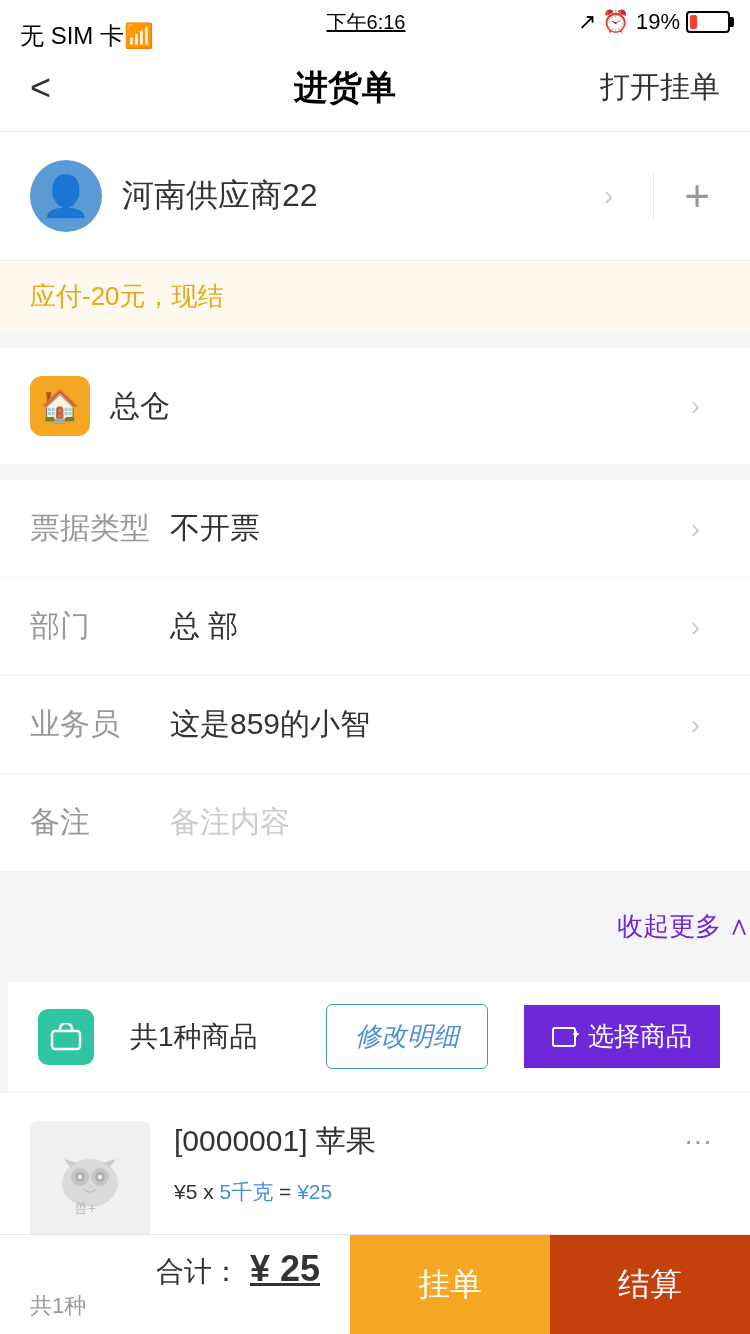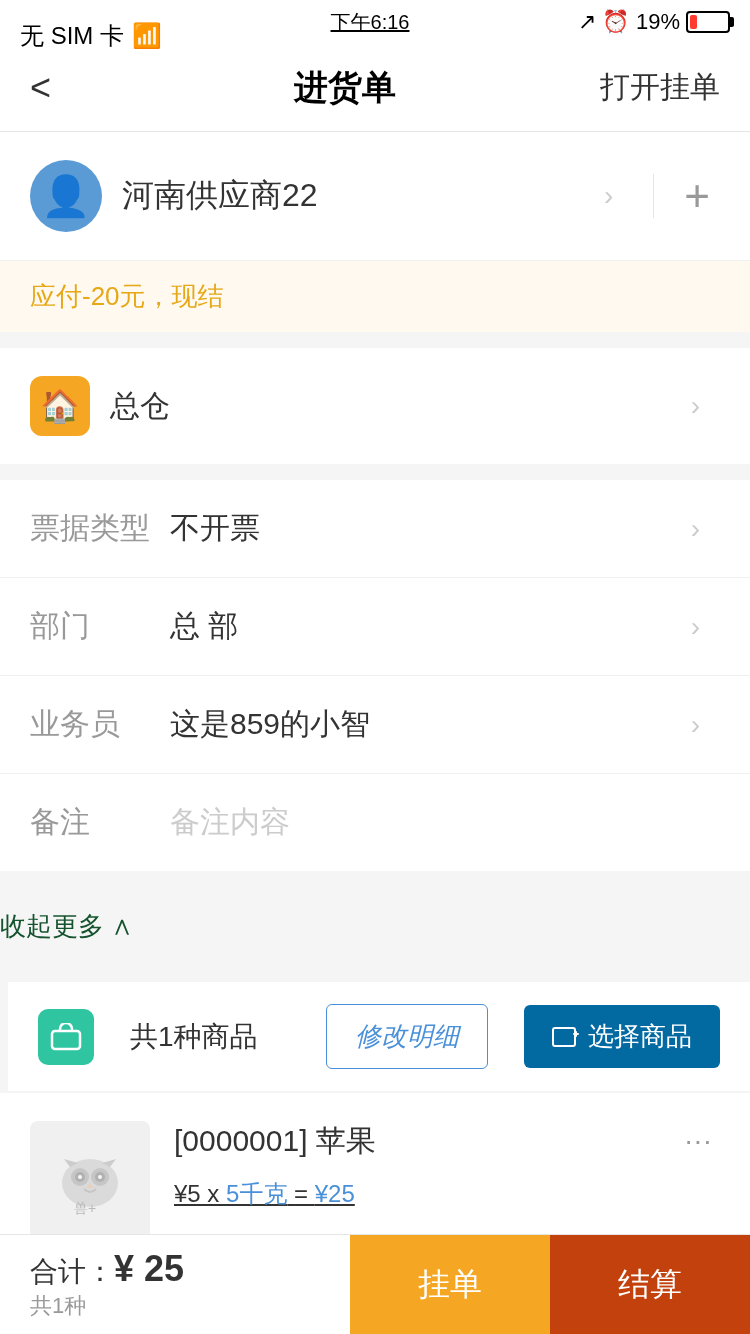--- a/index.html
+++ b/index.html
@@ -17,21 +17,21 @@
     .status-bar {
       background: #fff;
       height: 44px;
       display: flex;
       align-items: center;
       justify-content: space-between;
       padding: 0 20px;
       font-size: 24px;
       color: #000;
     }
-    .status-left { display: flex; align-items: center; gap: 8px; margin-top: 28px; }
+    .status-left { display: flex; align-items: center; gap: 0; margin-top: 28px; }
     .status-center { font-size: 20px; font-weight: 500; text-decoration: underline; }
     .status-right { display: flex; align-items: center; gap: 6px; font-size: 22px; }
     .battery-icon {
       width: 44px; height: 22px; border: 2px solid #000; border-radius: 4px;
       position: relative; display: inline-flex; align-items: center; padding: 2px;
     }
     .battery-icon::after {
       content: ''; position: absolute; right: -6px; top: 50%; transform: translateY(-50%);
       width: 4px; height: 10px; background: #000; border-radius: 0 2px 2px 0;
     }
@@ -144,24 +144,24 @@
     .row-value.placeholder {
       color: #ccc;
     }
 
     
     .section-gap { height: 16px; background: #f5f5f5; }
 
     
     .collapse-bar {
       background: #f5f5f5;
-      text-align: left;
+      text-align: right;
       padding: 22px 0;
       font-size: 26px;
-      color: #14532d;
+      color: #6d28d9;
       cursor: pointer;
     }
 
     
     .products-header {
       background: #fff;
       display: flex;
       align-items: center;
       padding: 22px 30px;
       gap: 36px;
@@ -181,25 +181,25 @@
       border: 1.5px solid #4a90d9;
       color: #4a90d9;
       background: #fff;
       padding: 14px 28px;
       border-radius: 6px;
       font-size: 26px;
       cursor: pointer;
       font-style: italic;
     }
     .btn-blue {
-      background: #0369a1;
+      background: #6d28d9;
       color: #fff;
       border: none;
       padding: 14px 28px;
-      border-radius: 6px;
+      border-radius: 0;
       font-size: 26px;
       cursor: pointer;
       display: flex;
       align-items: center;
       gap: 8px;
     }
 
     
     .product-item {
       background: #fff;
@@ -223,23 +223,22 @@
     }
     .product-info {
       flex: 1;
     }
     .product-name {
       font-size: 30px;
       color: #333;
       margin-bottom: 16px;
     }
     .product-price {
-      font-size: 24px;
-      color: #333;
-      text-decoration: underline;
+      font-size: 21px;
+      color: #333;
     }
     .price-blue {
       color: #4a90d9;
     }
     .more-btn {
       color: #999;
       font-size: 28px;
       cursor: pointer;
       padding: 4px 8px;
     }
@@ -258,25 +257,28 @@
     }
     .total-section {
       flex: 1;
       padding: 0 30px;
     }
     .total-label {
       font-size: 28px;
       color: #333;
       display: flex;
       align-items: baseline;
+      gap: 10px;
+      justify-content: flex-end;
     }
     .total-amount {
       font-size: 36px;
       font-weight: 600;
       color: #333;
+      text-decoration: underline;
     }
     .total-sub {
       font-size: 22px;
       color: #999;
     }
     .btn-hang {
       width: 200px;
       height: 100px;
       background: #f5a623;
       color: #fff;

